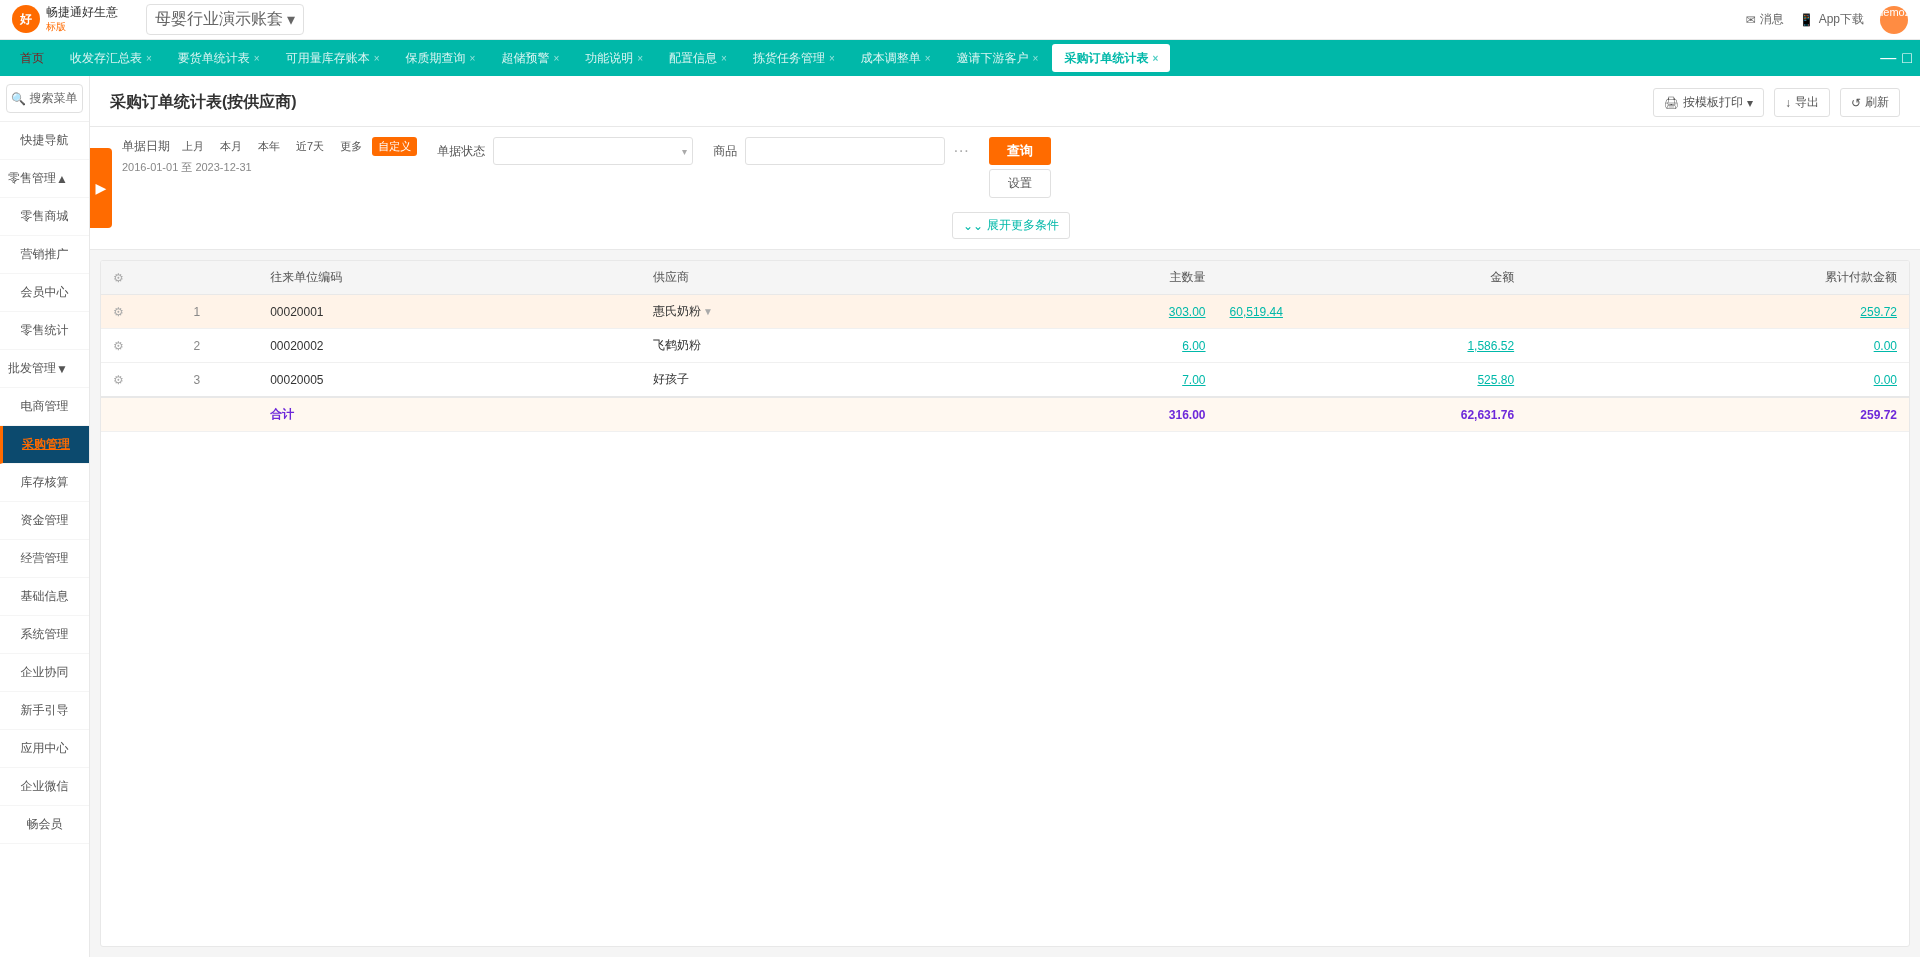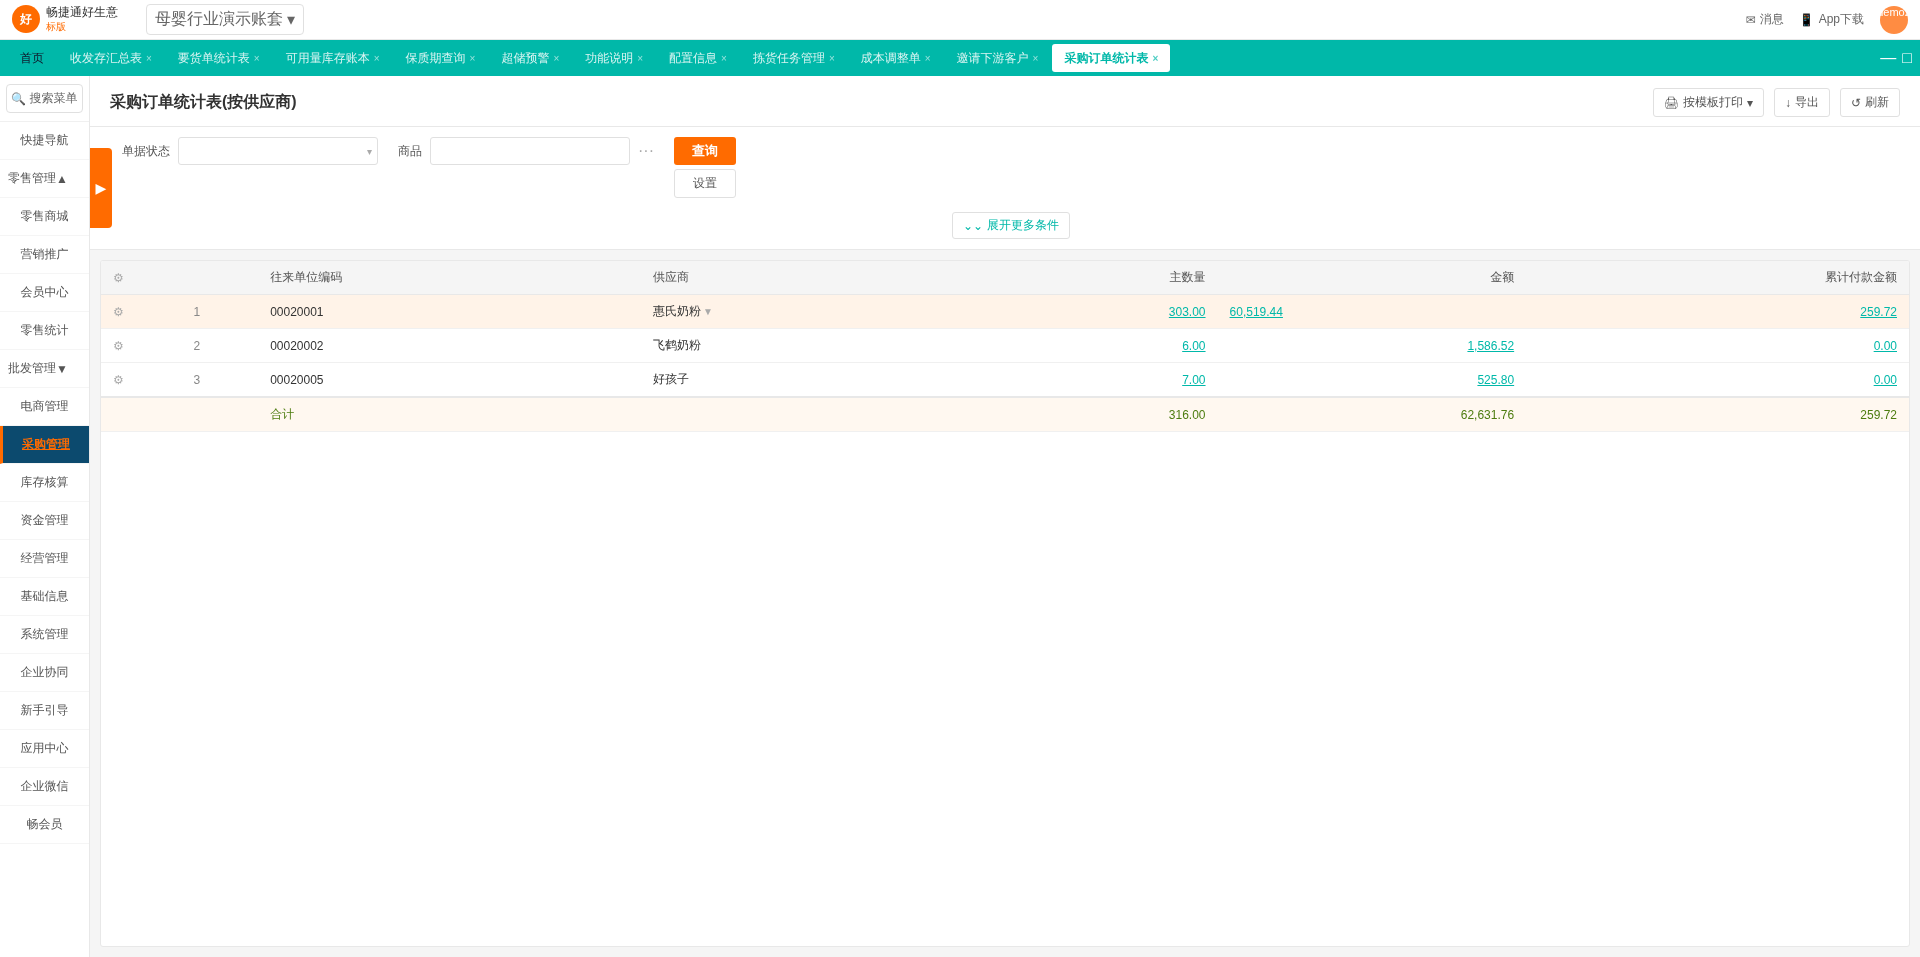--- a/index.html
+++ b/index.html
@@ -15,21 +15,21 @@
     .dropdown-selector { display: flex; align-items: center; gap: 4px; padding: 4px 8px; border: 1px solid #e0e0e0; border-radius: 4px; cursor: pointer; color: #666; font-size: 16px; margin-left: 20px; }
     .top-bar-right { display: flex; align-items: center; gap: 16px; }
     .top-bar-action { display: flex; align-items: center; gap: 4px; color: #666; font-size: 12px; cursor: pointer; }
     .avatar { width: 28px; height: 28px; border-radius: 50%; background: #ff8c42; display: flex; align-items: flex-start; justify-content: center; color: white; font-size: 11px; }
 
     
     .nav-tabs { height: 36px; background: #00b8a9; display: flex; align-items: center; padding: 0 8px; flex-shrink: 0; overflow: hidden; gap: 2px; }
     .nav-tab { height: 28px; padding: 0 12px; display: flex; align-items: center; gap: 4px; border-radius: 3px; cursor: pointer; color: rgba(255,255,255,0.85); font-size: 12px; white-space: nowrap; }
     .nav-tab.active { background: #fff; color: #00b8a9; font-weight: bold; }
     .nav-tab .close-btn { font-size: 10px; color: inherit; opacity: 0.7; }
-    .nav-tab-home { color: #0f172a; }
+    .nav-tab-home { color: #7f1d1d; }
     .nav-tabs-right { margin-left: auto; display: flex; align-items: center; gap: 6px; }
     .nav-close-btn { color: white; cursor: pointer; font-size: 16px; }
 
     
     .main-layout { display: flex; flex: 1; overflow: hidden; }
 
     
     .sidebar { width: 90px; background: #fff; border-right: 1px solid #e8e8e8; display: flex; flex-direction: column; flex-shrink: 0; overflow-y: auto; }
     .sidebar-search { padding: 8px 6px; border-bottom: 1px solid #f0f0f0; }
     .sidebar-search-btn { width: 100%; padding: 5px 0; background: none; border: 1px solid #e0e0e0; border-radius: 4px; cursor: pointer; color: #666; font-size: 12px; display: flex; align-items: center; justify-content: center; gap: 3px; }
@@ -75,21 +75,21 @@
     td.center { text-align: center; }
     td.link { color: #00b8a9; text-decoration: underline; cursor: pointer; text-align: right; }
     tr.row-highlight { background: #fff3e8; }
     .row-num { color: #888; text-align: center; }
     .settings-col { width: 30px; text-align: center; }
     .settings-icon { color: #aaa; cursor: pointer; }
     .col-arrow { color: #aaa; font-size: 10px; cursor: pointer; margin-left: 2px; }
 
     
     .table-footer { background: #fff8f0; border-top: 2px solid #e8e8e8; }
-    .table-footer td { font-weight: normal; color: #4d7c0f; }
+    .table-footer td { font-weight: bold; color: #6d28d9; }
     .expand-toggle { width: 22px; height: 60px; background: #ff6b00; color: white; display: flex; align-items: center; justify-content: center; cursor: pointer; border-radius: 0 4px 4px 0; font-size: 14px; }
 
     .filter-top-row { display: flex; align-items: flex-start; gap: 20px; width: 100%; }
     .filter-date-group { display: flex; flex-direction: column; gap: 2px; }
     .filter-right-actions { display: flex; flex-direction: column; gap: 4px; align-self: flex-start; }
   </style>
 </head>
 <body>
 
 <div class="top-bar">
@@ -266,20 +266,34 @@
           </button>
         </div>
       </div>
     </div>
 
     <div class="filter-area">
       <div style="display:flex; align-items:flex-start; gap:10px;">
         <div class="expand-toggle" style="width:22px; height:80px; background:#ff6b00; color:white; display:flex; align-items:center; justify-content:center; cursor:pointer; border-radius:0 4px 4px 0; font-size:14px; flex-shrink:0; margin-left:-20px; align-self:center;">▶</div>
         <div style="flex:1;">
           <div class="filter-top-row">
+            <div class="filter-date-group">
+              <div style="display:flex; align-items:center; gap:6px;">
+                <span class="filter-label">单据日期</span>
+                <div class="filter-date-shortcuts">
+                  <span class="date-shortcut">上月</span>
+                  <span class="date-shortcut">本月</span>
+                  <span class="date-shortcut">本年</span>
+                  <span class="date-shortcut">近7天</span>
+                  <span class="date-shortcut">更多</span>
+                  <span class="date-shortcut custom">自定义</span>
+                </div>
+              </div>
+              <div class="date-range">2016-01-01 至 2023-12-31</div>
+            </div>
 
             <div style="display:flex; align-items:center; gap:8px;">
               <span class="filter-label">单据状态</span>
               <div class="select-wrapper">
                 <select class="filter-select">
                   <option value=""></option>
                 </select>
               </div>
             </div>
 

